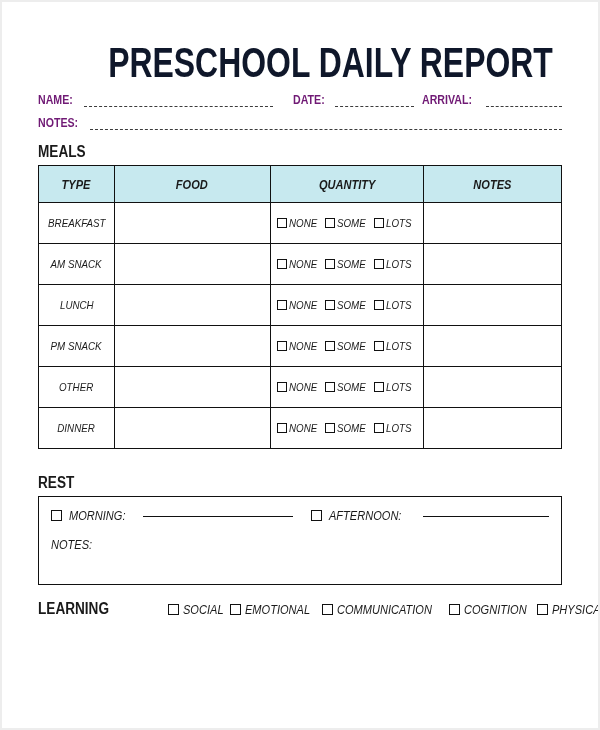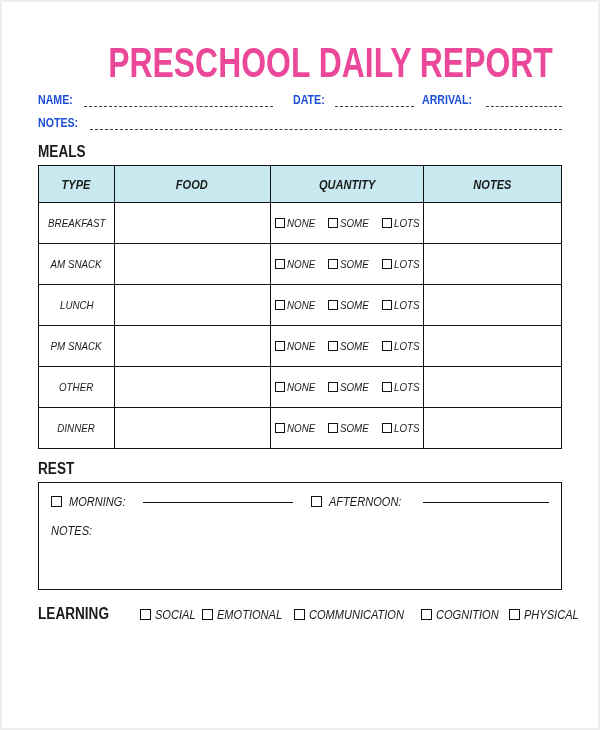--- a/index.html
+++ b/index.html
@@ -11,77 +11,77 @@
     color:#1a1a1a;
     padding:0 36px;
     overflow:hidden;
   }
   .cond{display:inline-block;transform:scaleX(0.85);transform-origin:left center;white-space:nowrap;}
   .cond-c{display:inline-block;transform:scaleX(0.85);transform-origin:center center;white-space:nowrap;}
 
   
   .title{
     margin-top:40px;height:42px;line-height:42px;text-align:center;
-    font-size:42px;font-weight:bold;color:#ec4899;letter-spacing:0px;
+    font-size:42px;font-weight:bold;color:#0f172a;letter-spacing:0px;
   }
   .title span{display:inline-block;transform:scaleX(0.76);transform-origin:center center;white-space:nowrap;}
 
   
   .fieldrow{display:flex;align-items:flex-end;margin-top:6px;height:17px;}
   .fieldrow .group{display:flex;align-items:flex-end;}
   .teal-label{
-    color:#1d4ed8;font-weight:bold;font-size:12.5px;line-height:14px;flex:0 0 auto;
+    color:#701a75;font-weight:bold;font-size:12.5px;line-height:14px;flex:0 0 auto;
   }
   .wline{
     flex:1 1 auto;border-bottom:1.5px dashed #3c3c3c;height:13px;margin-left:5px;min-width:20px;
   }
   .g-name{flex:1.78;}
   .g-date{flex:0.92;margin-left:20px;}
   .g-arrival{flex:1.06;margin-left:8px;}
 
   
   .sec-head{font-size:16px;font-weight:bold;line-height:18px;}
   .mt-meals{margin-top:13px;}
-  .mt-rest{margin-top:11px;}
+  .mt-rest{margin-top:25px;}
 
   
   table.meals{
     border-collapse:collapse;width:100%;margin-top:4px;table-layout:fixed;
   }
   table.meals th,table.meals td{border:1.5px solid #111;padding:4px;}
   table.meals th{
     background:#c7e9ef;height:28px;font-size:13px;font-weight:bold;font-style:italic;text-align:center;
   }
   table.meals td{height:32px;font-size:11.5px;font-style:italic;text-align:center;}
   .col-type{width:14.5%;}
   .col-food{width:29.8%;}
   .col-qty{width:29.3%;}
   .col-notes{width:26.4%;}
-  .qtycell{display:flex;justify-content:space-evenly;align-items:center;height:100%;gap:8px;}
+  .qtycell{display:flex;justify-content:space-evenly;align-items:center;height:100%;}
   .chk{display:inline-flex;align-items:center;font-style:italic;font-size:11.5px;}
   .box{
     display:inline-block;width:8px;height:8px;border:1.5px solid #111;background:#fff;
     margin-right:2px;flex:0 0 auto;
   }
 
   
   .rest-box{
-    border:1.8px solid #111;margin-top:4px;height:108px;box-sizing:border-box;
+    border:1.8px solid #111;margin-top:4px;height:89px;box-sizing:border-box;
     padding:11px 12px 0 12px;
   }
   .rest-line{display:flex;align-items:center;}
   .rest-item{display:flex;align-items:center;font-size:13px;font-style:italic;}
   .rest-item .box{margin-right:7px;width:9px;height:9px;}
   .sline{border-bottom:1.2px solid #111;height:1px;}
   .sline-m{flex:0 0 150px;margin-left:8px;margin-right:18px;}
   .sline-a{flex:1 1 auto;margin-left:8px;}
   .rest-notes{font-size:13px;font-style:italic;margin-top:14px;}
 
   
-  .learning-row{display:flex;align-items:center;margin-top:15px;}
+  .learning-row{display:flex;align-items:center;margin-top:15px;gap:28px;}
   .learning-row .sec-head{margin-right:18px;}
   .learn-opts{display:flex;flex:1 1 auto;justify-content:space-between;align-items:center;}
   .learn-opts .chk{font-size:13px;}
   .learn-opts .box{margin-right:4px;width:9px;height:9px;}
 
   
   .comments-box{
     border:1.8px solid #111;margin-top:10px;height:135px;box-sizing:border-box;
     padding:10px 13px;
   }

